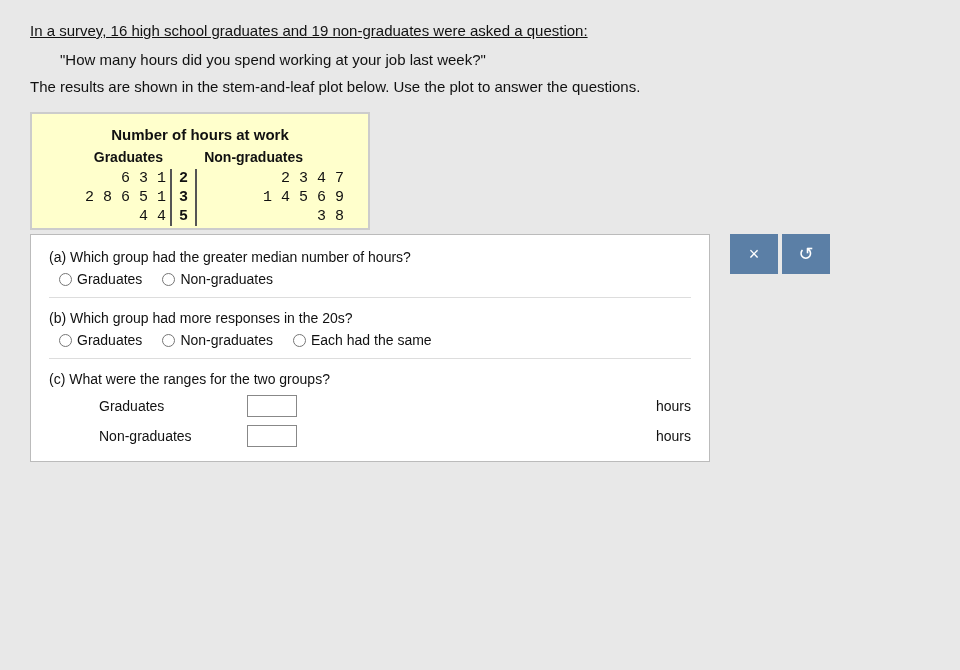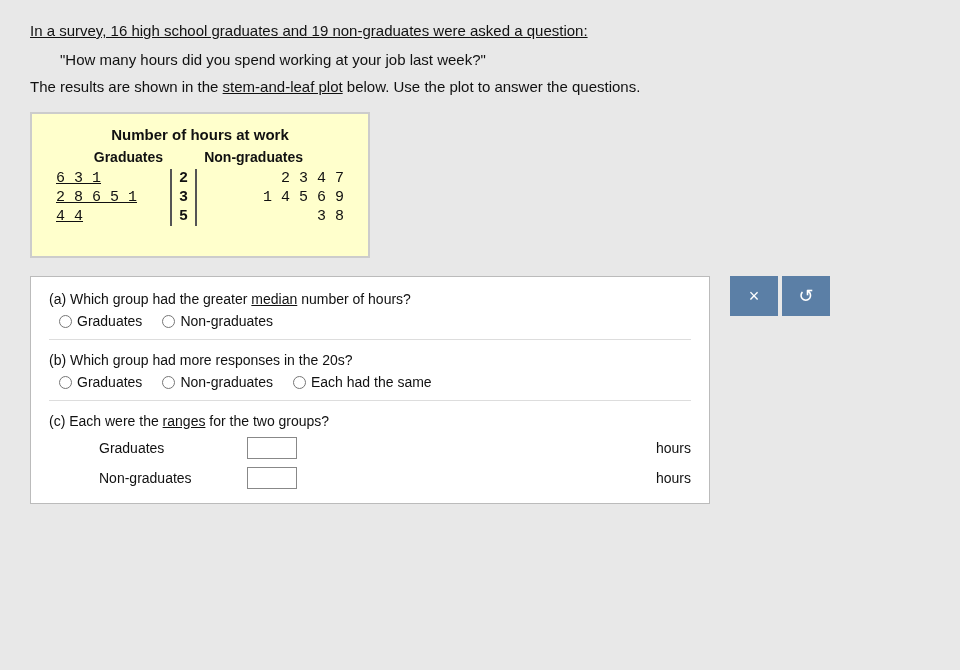--- a/index.html
+++ b/index.html
@@ -25,30 +25,29 @@
       margin-bottom: 8px;
       font-style: normal;
     }
 
     .results-text {
       margin-bottom: 14px;
       line-height: 1.5;
     }
 
     .underline {
-      text-decoration: underline;
     }
 
     
     .stem-leaf-container {
       background: #ffffcc;
       border: 2px solid #ccc;
       display: inline-block;
-      padding: 12px 20px 30px 20px;
-      margin-bottom: 18px;
+      padding: 12px 20px 2px 20px;
+      margin-bottom: 4px;
       min-width: 340px;
     }
 
     .stem-leaf-title {
       text-align: center;
       font-weight: bold;
       font-size: 15px;
       margin-bottom: 6px;
     }
 
@@ -65,21 +64,21 @@
       font-family: Arial, sans-serif;
       font-size: 14px;
     }
 
     .stem-leaf-table td {
       padding: 1px 4px;
       white-space: nowrap;
     }
 
     .col-grad {
-      text-decoration: underline;
+      text-align: right;
     }
 
     .col-stem {
       text-align: center;
       border-left: 2px solid #555;
       border-right: 2px solid #555;
       padding: 1px 6px;
       font-weight: bold;
     }
 
@@ -294,21 +293,21 @@
         </label>
         <label class="radio-option">
           <input type="radio" name="qb" style=""> 
             <span>Each had the same</span>
         </label>
       </div>
     </div>
 
     <div class="question-section">
       <div class="question-label">
-        <span>(c) Each were the</span>
+        <span>(c) What were the</span>
         <span class="underline">ranges</span>
         <span>for the two groups?</span>
       </div>
       <div class="range-grid">
 
         <span class="range-label">Graduates</span>
         <input class="range-input" type="text" value="" style="">
         <span class="range-unit">hours</span>
 
         <span class="range-label">Non-graduates</span>

